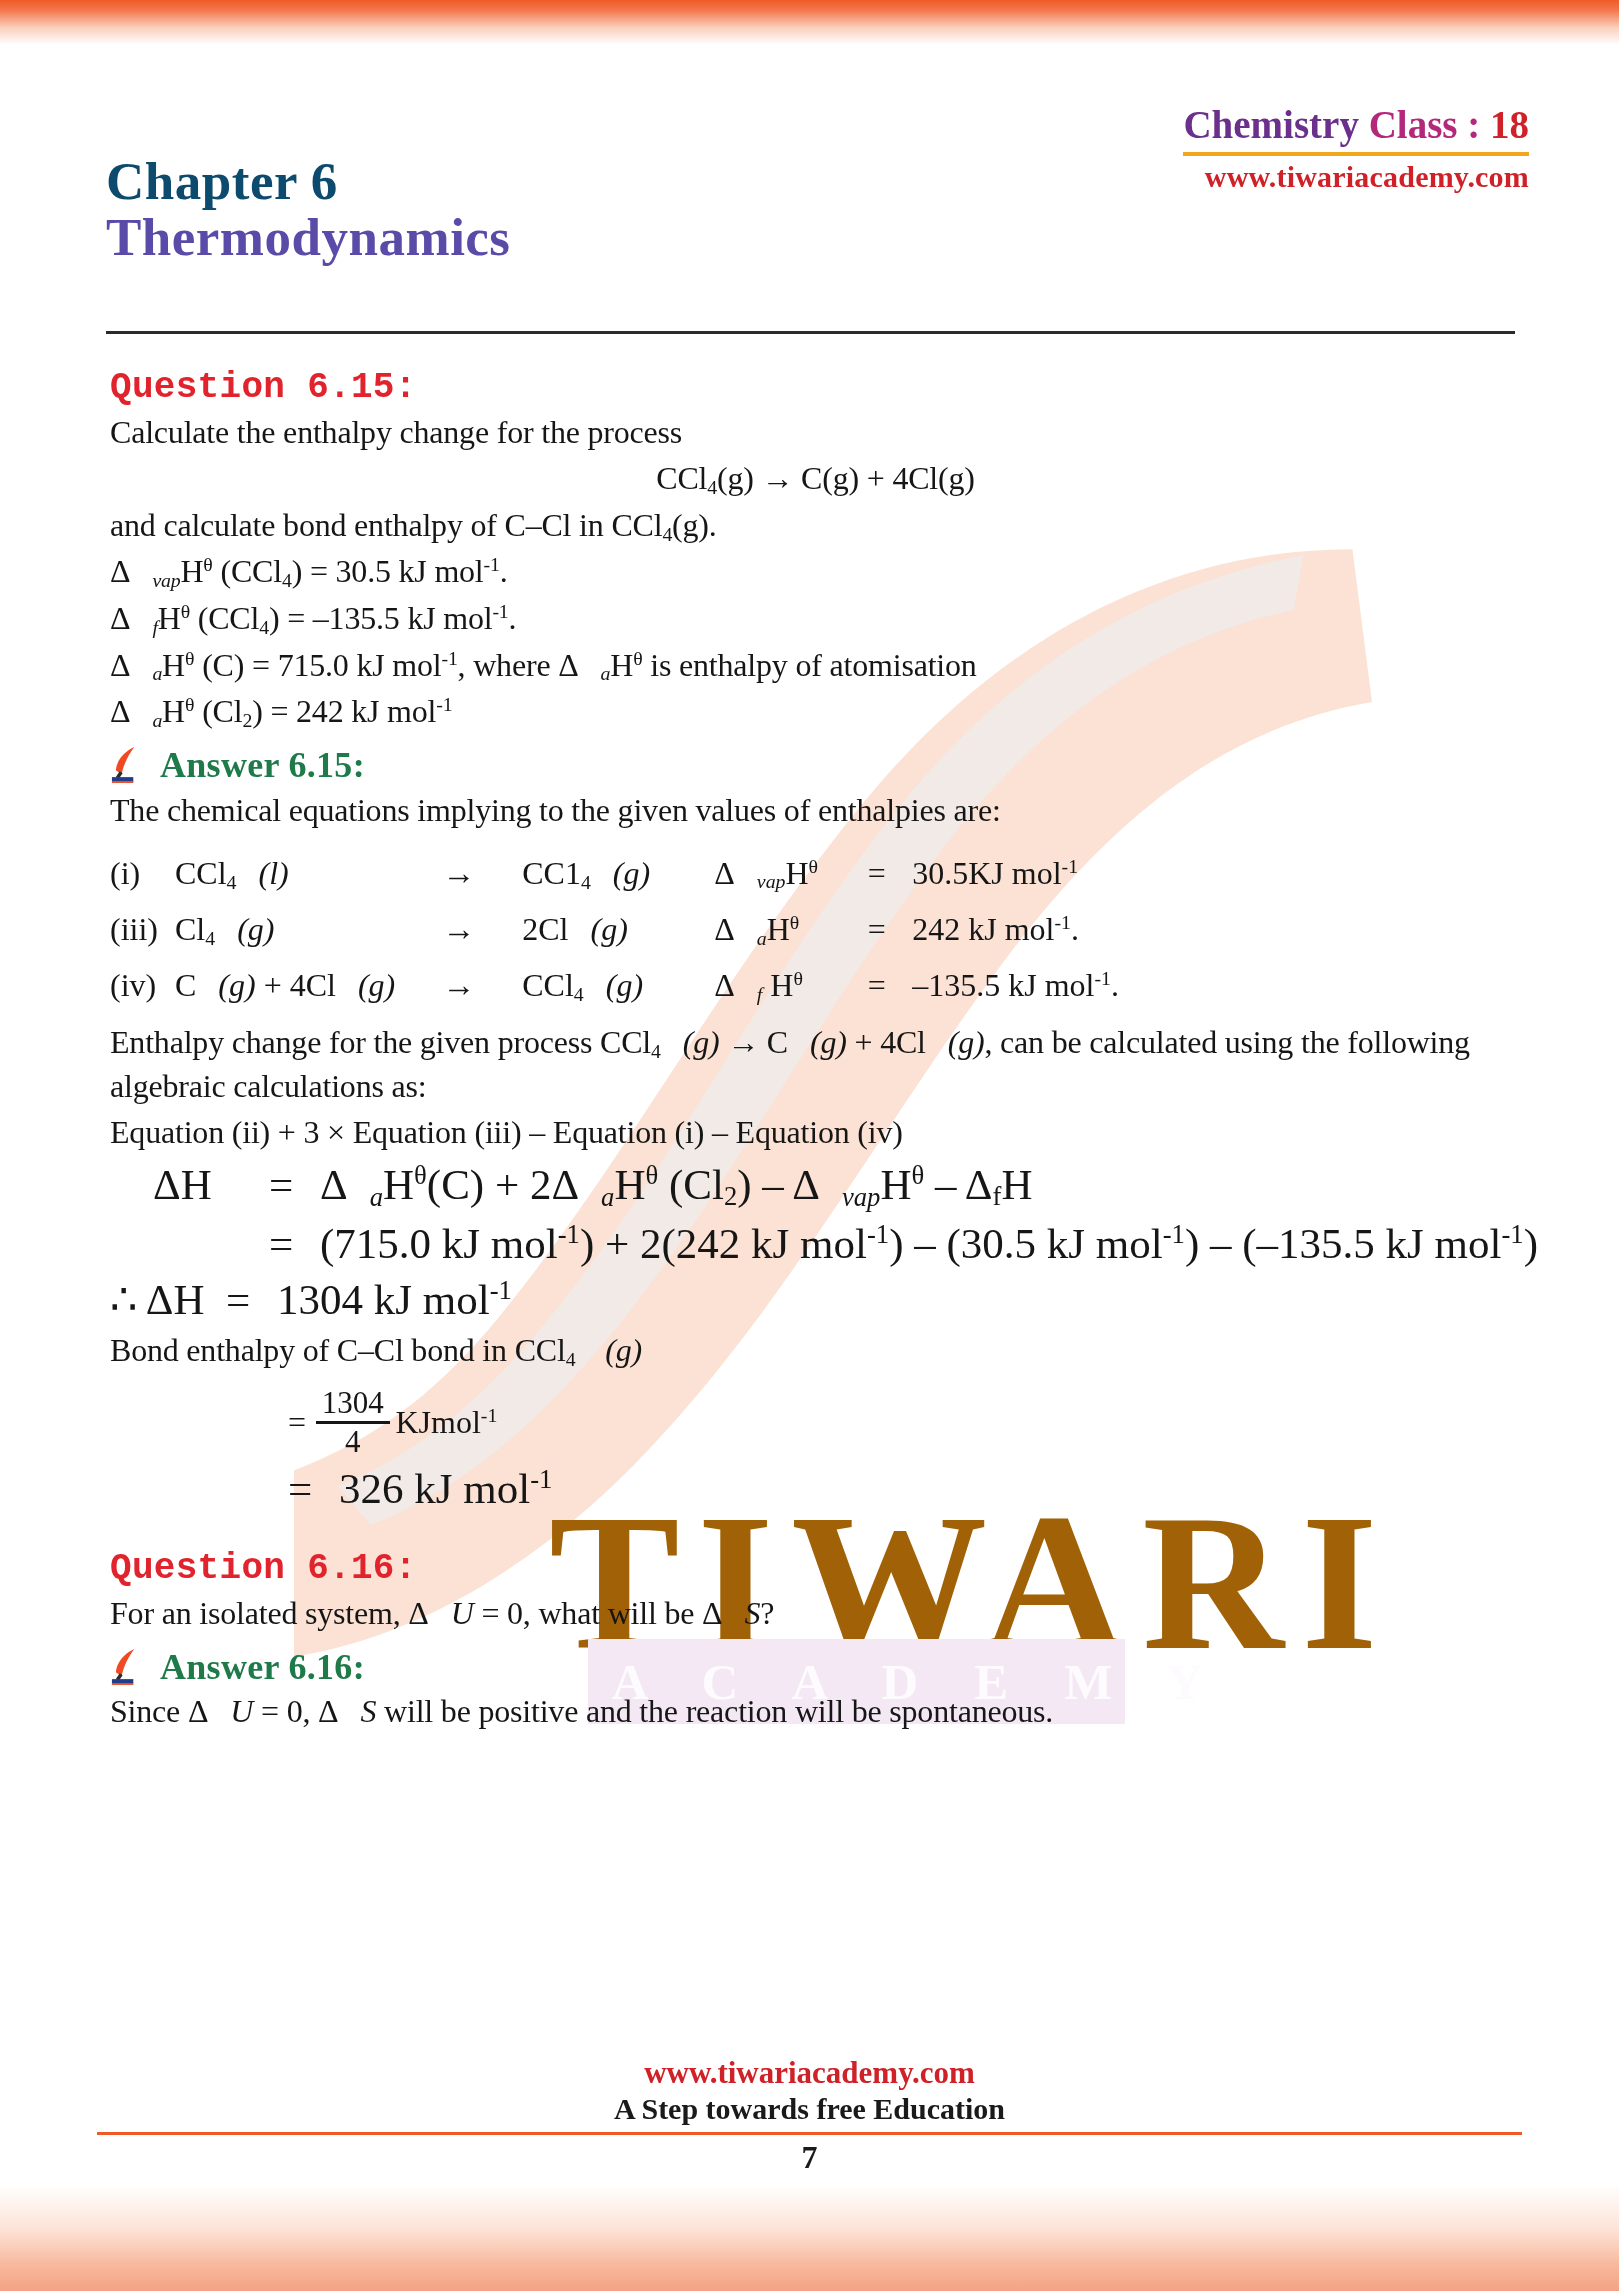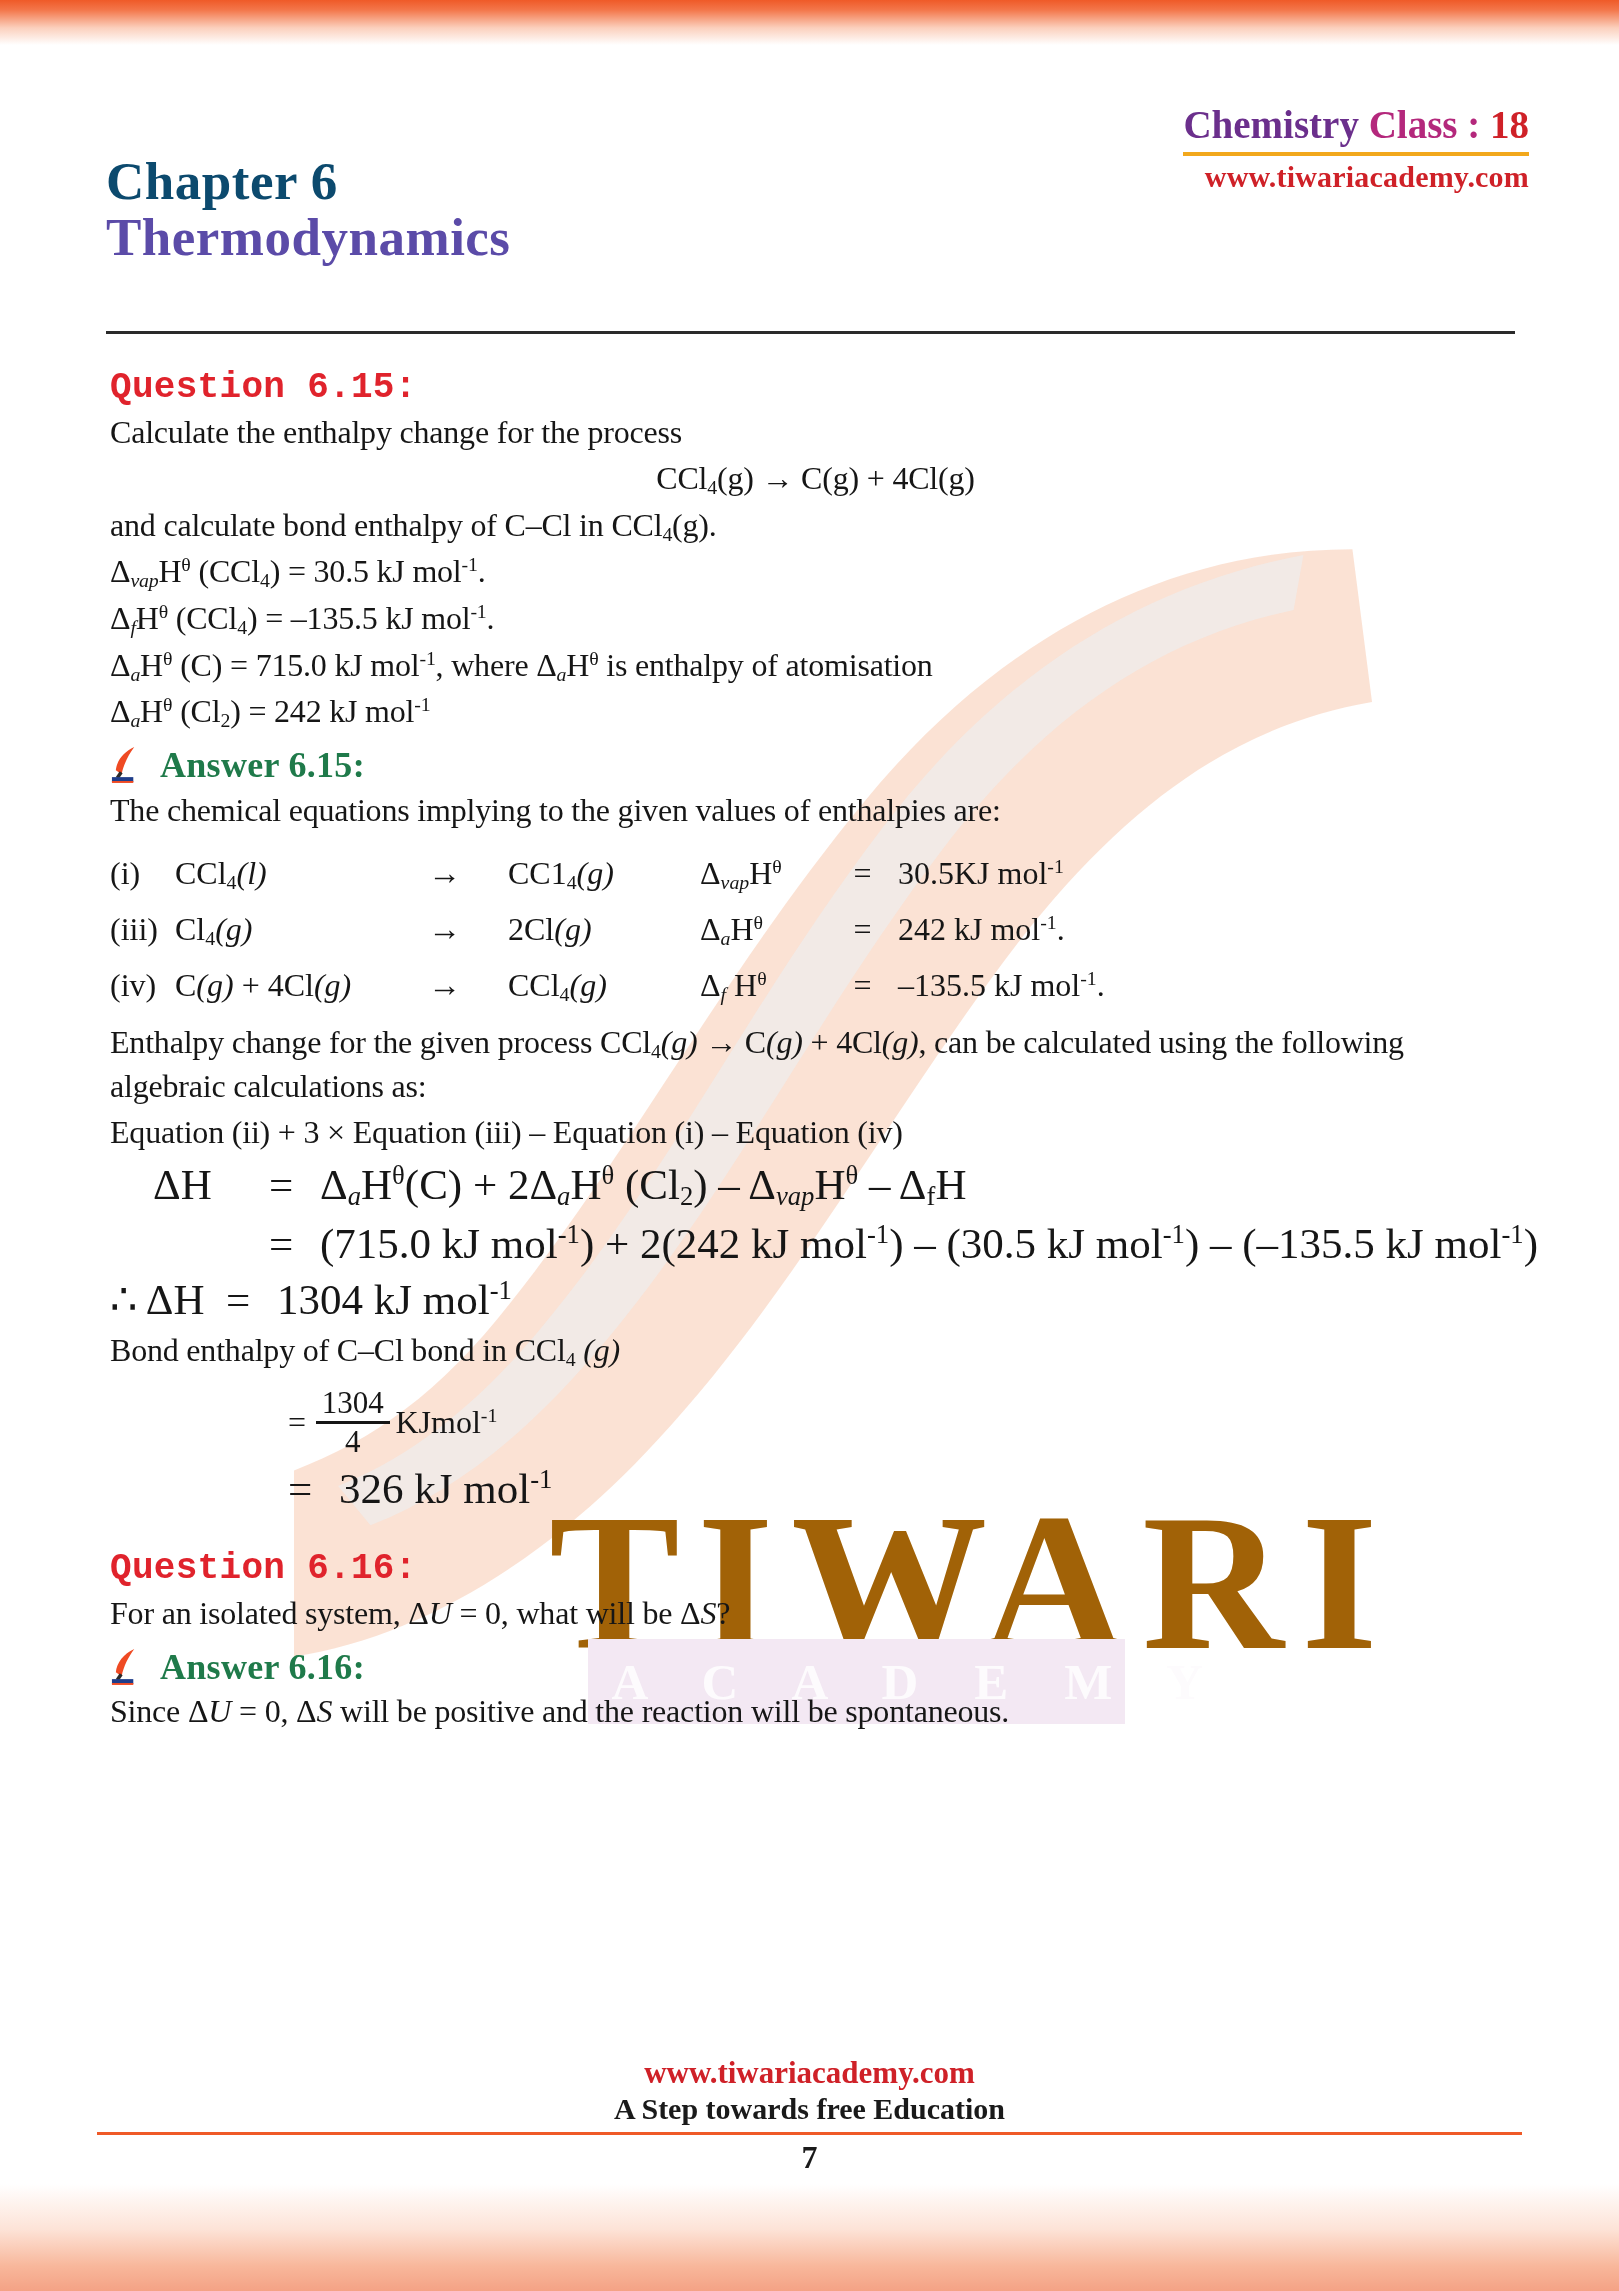--- a/index.html
+++ b/index.html
@@ -156,21 +156,21 @@
     font-family: "Liberation Serif", serif;
     font-size: 32px;
     color: #161616;
     line-height: 1.36;
     margin: 2.9px 0;
     letter-spacing: -0.2px;
   }
   .center { text-align: center; }
   sub { font-size: .62em; vertical-align: -0.24em; }
   sup { font-size: .62em; vertical-align: 0.55em; }
-  .it { font-style: italic; }
+  .it { font-style: italic; margin-left: 22px; }
 
   
   .eqtable {
     margin: 13.7px 0 5.9px 0;
     border-collapse: collapse;
     font-family: "Liberation Serif", serif;
     font-size: 32px;
     color: #161616;
   }
   .eqtable td {

